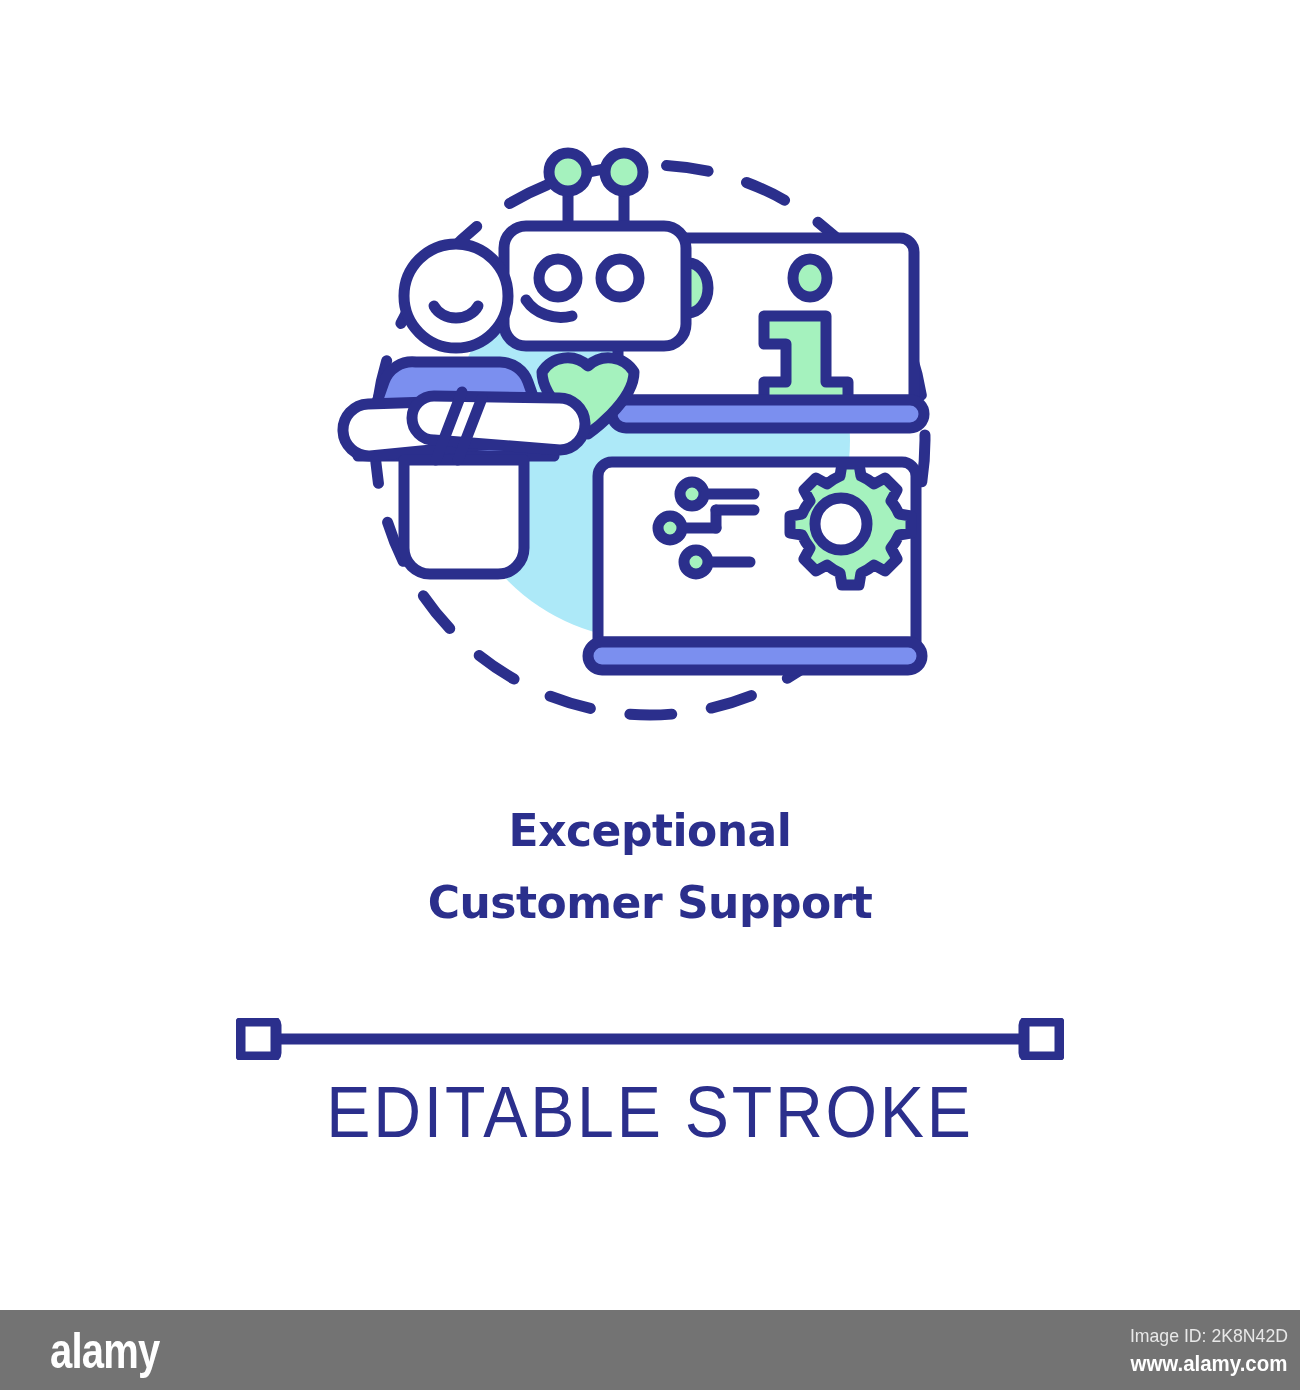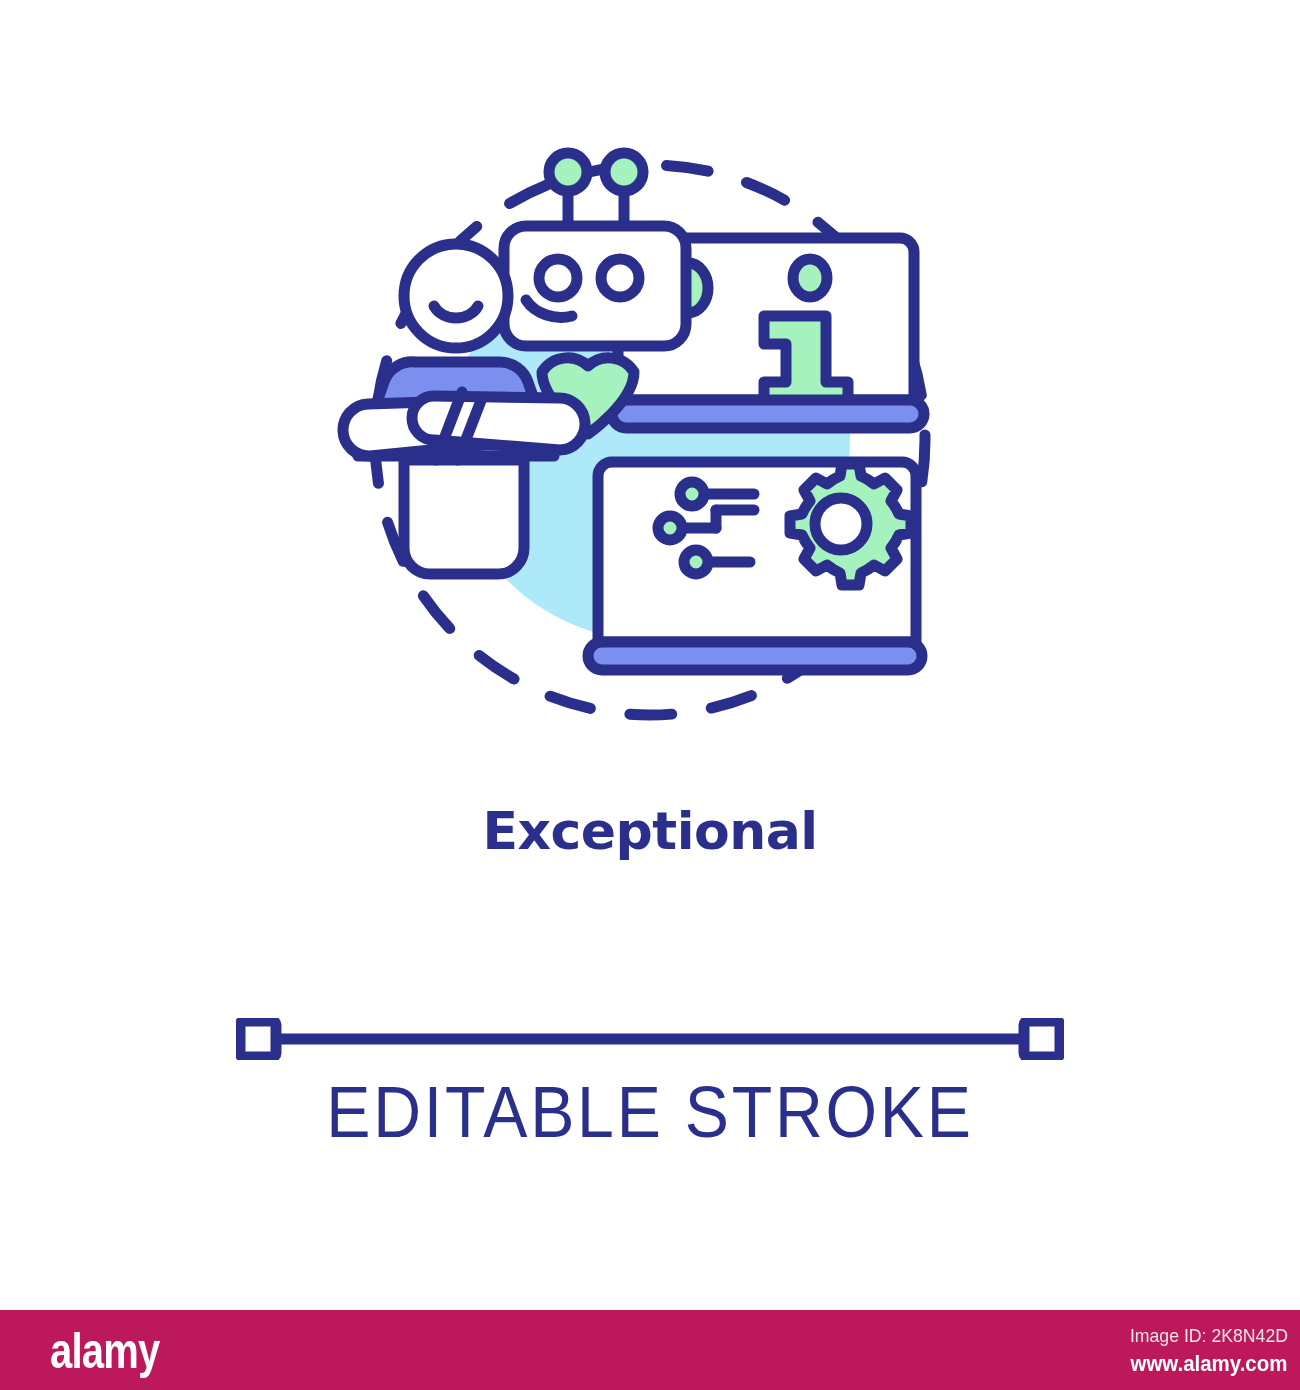--- a/index.html
+++ b/index.html
@@ -42,21 +42,21 @@
   .title-block {
     position: absolute;
     left: 0;
     top: 795px;
     width: 1300px;
     text-align: center;
   }
   .title-line {
     font-family: "DejaVu Sans", sans-serif;
     font-weight: bold;
-    font-size: 52px;
+    font-size: 44px;
     line-height: 72px;
     letter-spacing: -0.5px;
     color: #2B2F8C;
     white-space: nowrap;
   }
 
   
   .stroke-indicator {
     position: absolute;
     left: 236px;
@@ -86,21 +86,21 @@
     white-space: nowrap;
   }
 
   
   .footer-bar {
     position: absolute;
     left: 0;
     top: 1310px;
     width: 1300px;
     height: 80px;
-    background: #be185d;
+    background: #737373;
   }
   .alamy-logo {
     position: absolute;
     left: 50px;
     top: 16px;
     font-family: "Liberation Sans Narrow", "Liberation Sans", sans-serif;
     font-weight: bold;
     font-size: 50px;
     line-height: 50px;
     color: #ffffff;
@@ -217,20 +217,21 @@
 
         <path class="lnf" d="M74 340 h120 v88 a26 26 0 0 1 -26 26 h-68 a26 26 0 0 1 -26 -26 z"></path>
         <path class="ln" d="M106 340 l26 -68"></path>
         <path class="ln" d="M128 340 l24 -62"></path>
       </g>
     </svg>
   </div>
 
   <div class="title-block">
     <div class="title-line">Exceptional</div>
+    <div class="title-line">Customer Support</div>
   </div>
 
   <div class="stroke-indicator">
     <svg viewBox="0 0 828 42" width="828" height="42" xmlns="http://www.w3.org/2000/svg">
       <line x1="22" y1="21" x2="806" y2="21" stroke="#2B2F8C" stroke-width="11"></line>
       <rect x="4" y="3" width="36" height="36" rx="4" fill="#ffffff" stroke="#2B2F8C" stroke-width="11"></rect>
       <rect x="788" y="3" width="36" height="36" rx="4" fill="#ffffff" stroke="#2B2F8C" stroke-width="11"></rect>
     </svg>
   </div>
 

